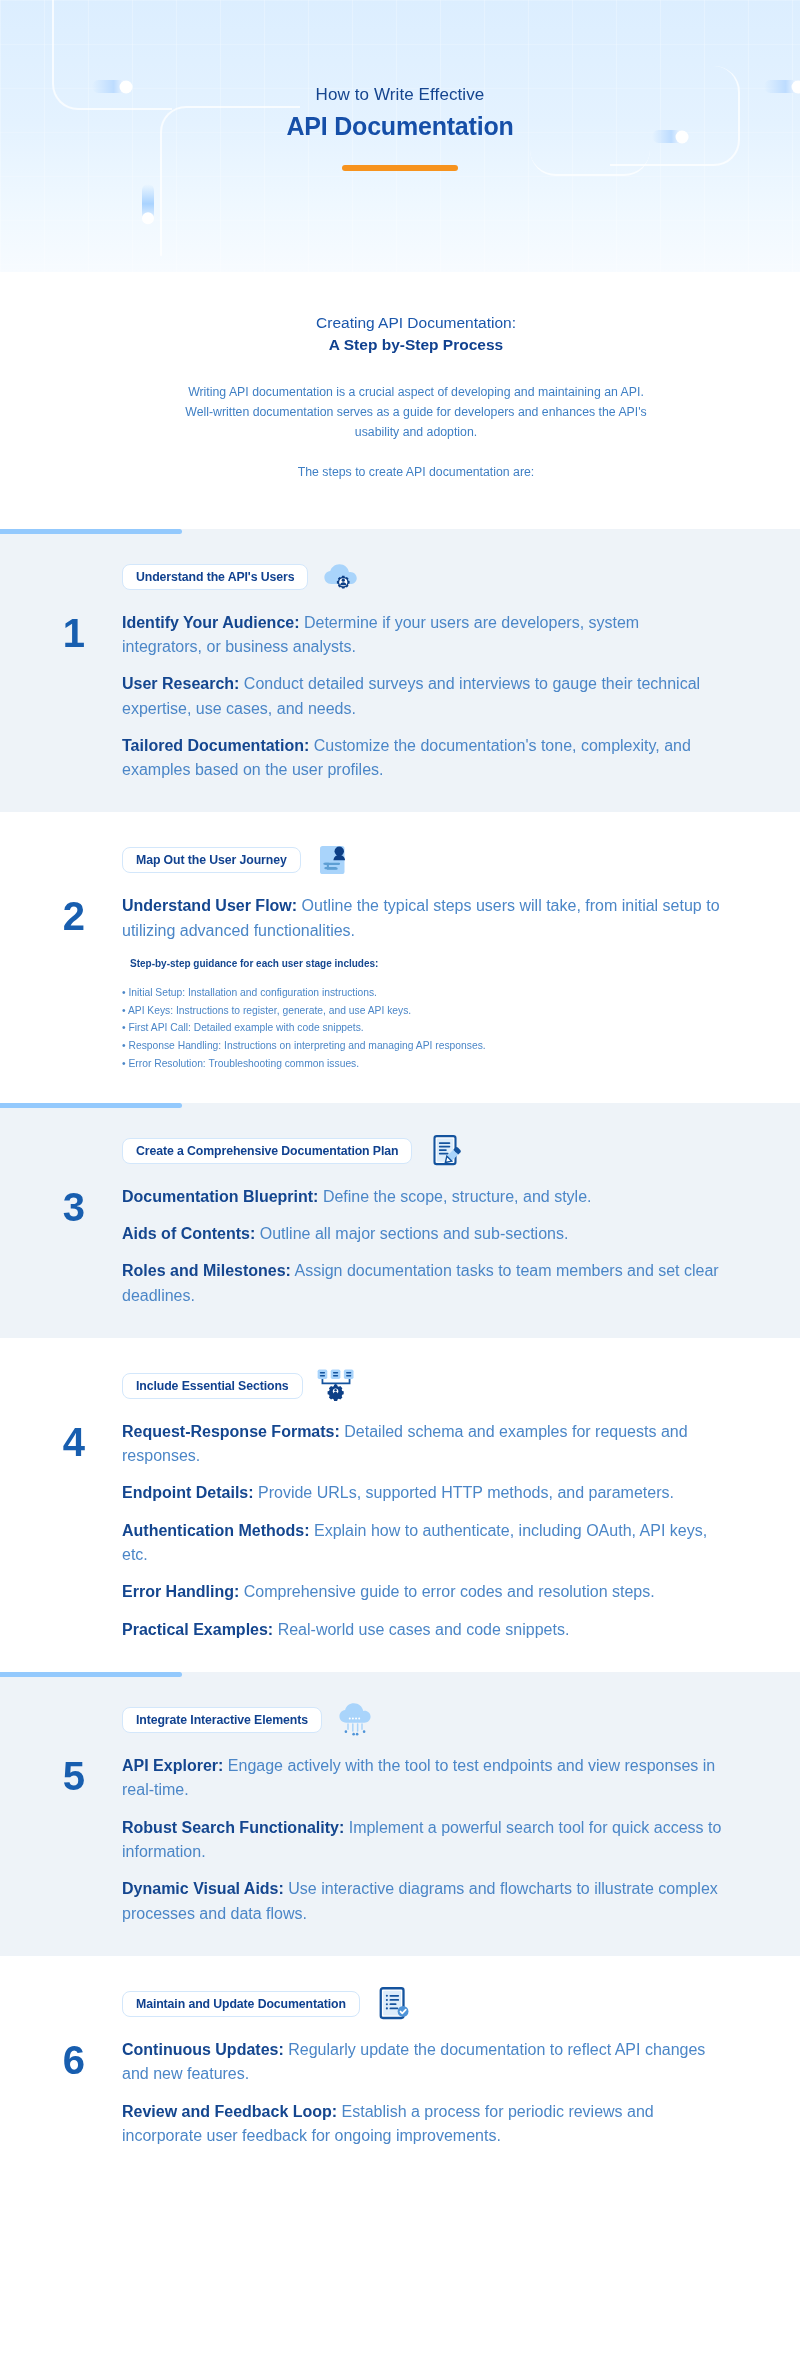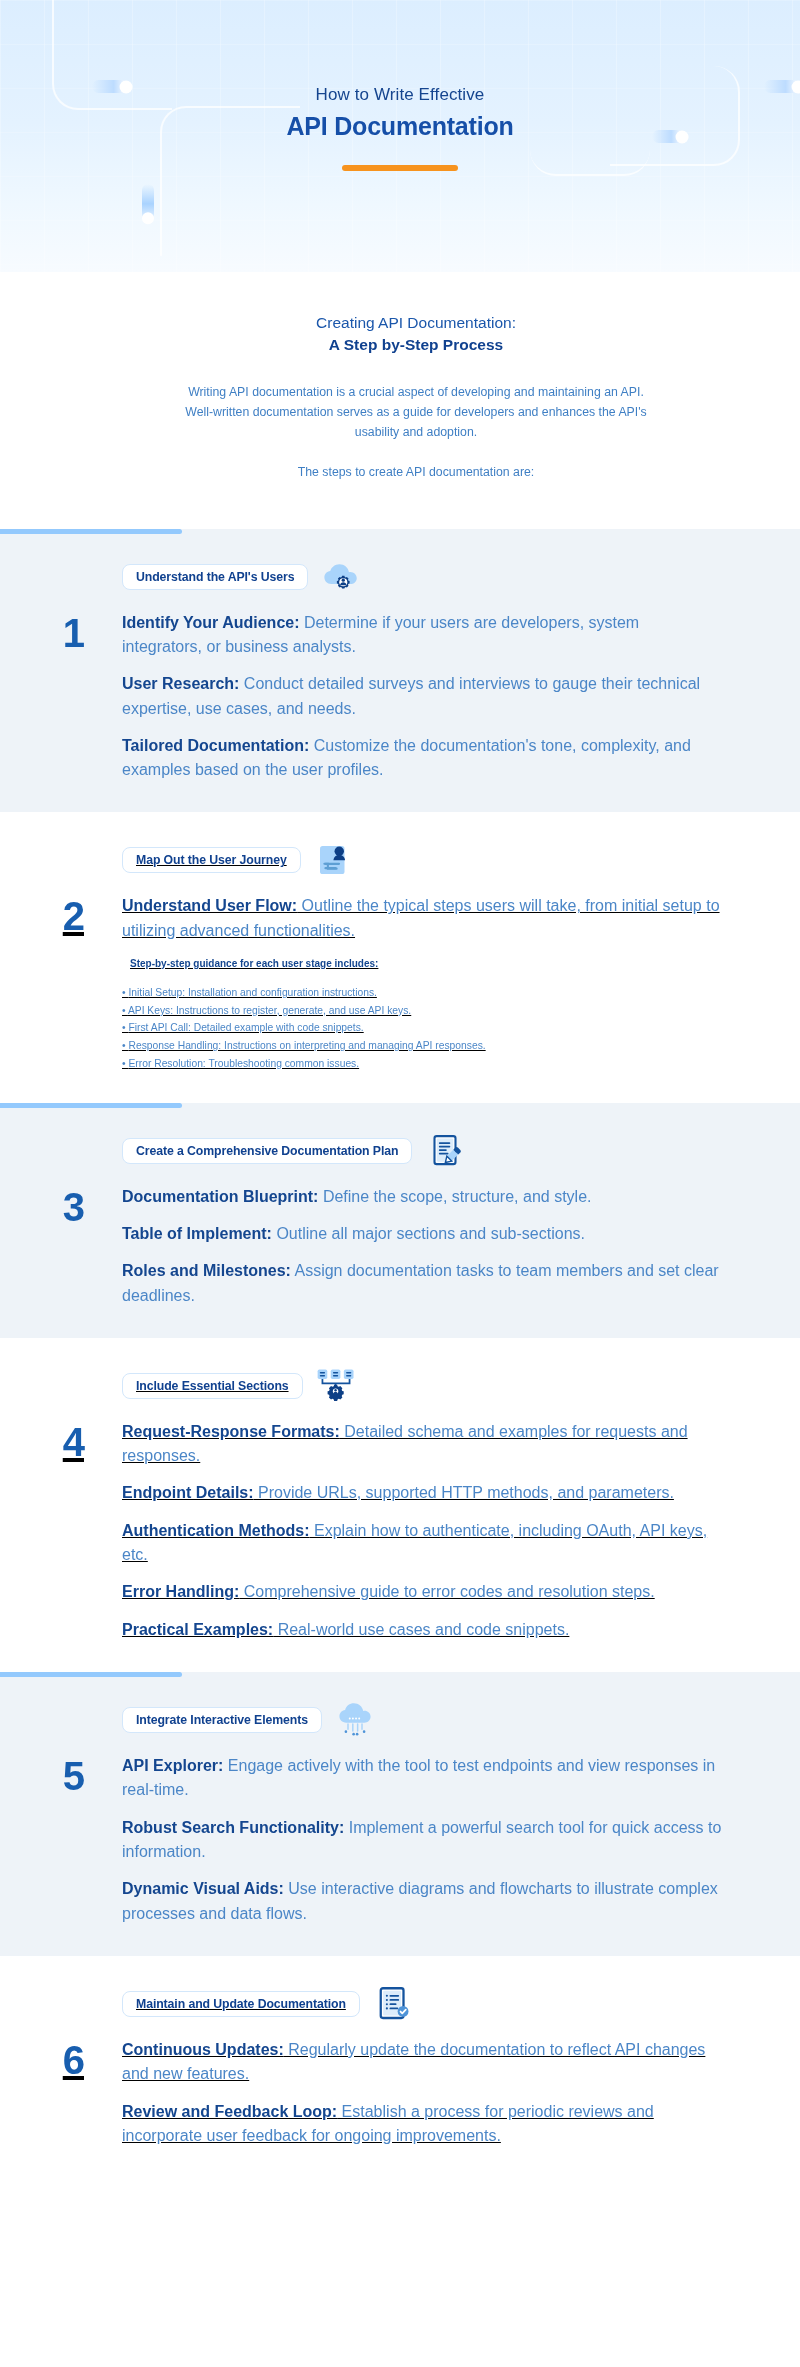--- a/index.html
+++ b/index.html
@@ -75,21 +75,21 @@
   .intro h2 .b { display: block; font-weight: 700; color: #10418f; font-size: 15.5px; }
   .intro p {
     width: 470px; margin: 26px auto 0;
     font-size: 12.3px; line-height: 1.62; color: #3f7fc4; font-weight: 400;
   }
   .intro .lead2 { margin-top: 20px; }
 
   
   .step { position: relative; }
   .step.tinted { background: #eef3f8; }
-  .step.plain { background: #ffffff; text-decoration: underline; }
+  .step.plain { background: #ffffff; }
   .accent-bar {
     position: absolute; left: 0; top: 0; height: 5px; width: 182px;
     background: #93c9fd; border-radius: 0 3px 3px 0;
   }
   .step-inner { position: relative; padding: 0 0 0 0; }
 
   .badge-row {
     display: flex; align-items: center; gap: 12px;
     padding-left: 122px; padding-top: 28px;
   }
@@ -226,21 +226,21 @@
       <path d="M33.5 20.5l5.6 5.6-7.4 7.4-5.6-5.6z" fill="#a9d4fb"></path>
       <path d="M39.1 26.1l2.4-2.4a2 2 0 0 0 0-2.8l-2.8-2.8a2 2 0 0 0-2.8 0l-2.4 2.4z" fill="#14539e"></path>
       <path d="M26.1 27.9l-1.7 7.3 7.3-1.7z" fill="#ffffff" stroke="#14539e" stroke-width="1.6"></path>
     </svg>
           </span>
       </div>
       <div class="body-row">
         <div class="num">3</div>
         <div class="body-col">
             <div class="point"><b>Documentation Blueprint:</b> Define the scope, structure, and style.</div>
-            <div class="point"><b>Table of Implement:</b> Outline all major sections and sub-sections.</div>
+            <div class="point"><b>Aids of Contents:</b> Outline all major sections and sub-sections.</div>
             <div class="point"><b>Roles and Milestones:</b> Assign documentation tasks to team members and set clear deadlines.</div>
           </div>
       </div>
     </div>
   </section>
 
   <section class="step plain">
 
     <div class="step-inner">
       <div class="badge-row">

